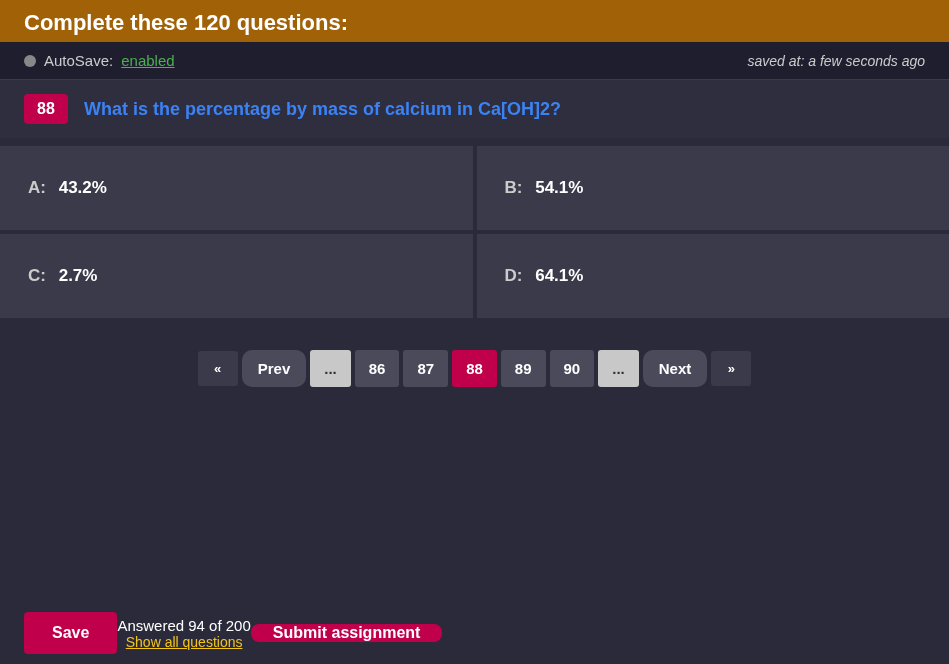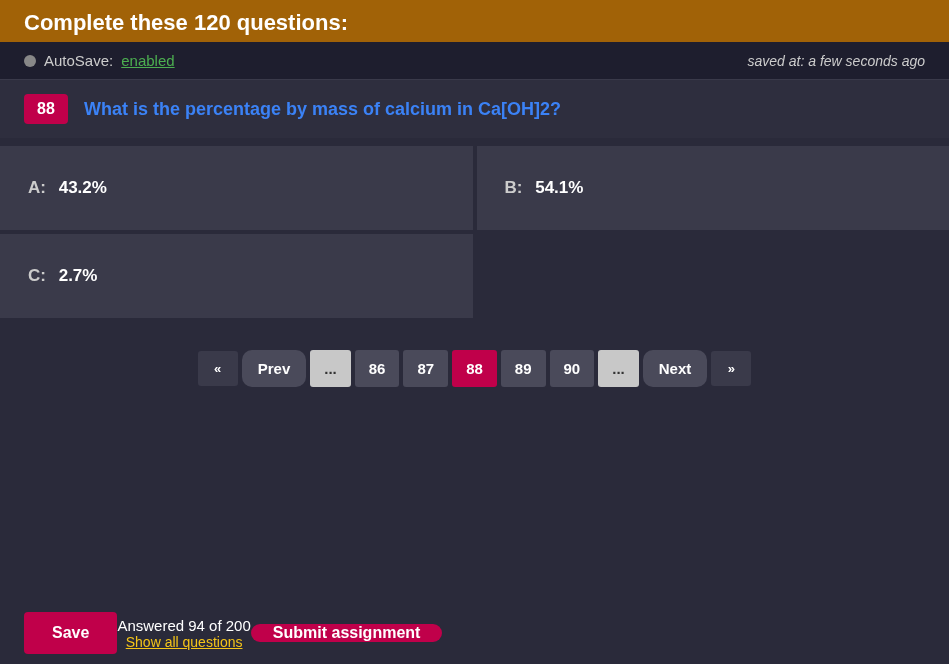--- a/index.html
+++ b/index.html
@@ -181,21 +181,21 @@
       color: #f5c518;
       font-size: 14px;
       cursor: pointer;
       text-decoration: underline;
     }
 
     .submit-btn {
       background-color: #c0004a;
       color: #fff;
       border: none;
-      border-radius: 16px;
+      border-radius: 8px;
       padding: 0 22px;
       font-size: 16px;
       font-weight: bold;
       cursor: pointer;
     }
   </style>
 </head>
 <body>
 
 <div style="background:#a16207; padding: 10px 24px 6px 24px;">
@@ -221,20 +221,24 @@
     <span class="answer-label">A:</span>
     <span>43.2%</span>
   </button>
   <button class="answer-option">
     <span class="answer-label">B:</span>
     <span>54.1%</span>
   </button>
   <button class="answer-option">
     <span class="answer-label">C:</span>
     <span>2.7%</span>
+  </button>
+  <button class="answer-option">
+    <span class="answer-label">D:</span>
+    <span>64.1%</span>
   </button>
 </div>
 
 <div class="pagination-area">
   <button class="page-btn nav-arrow">«</button>
   <button class="page-btn nav-text">Prev</button>
   <button class="page-btn light">...</button>
   <button class="page-btn">86</button>
   <button class="page-btn">87</button>
   <button class="page-btn active">88</button>

